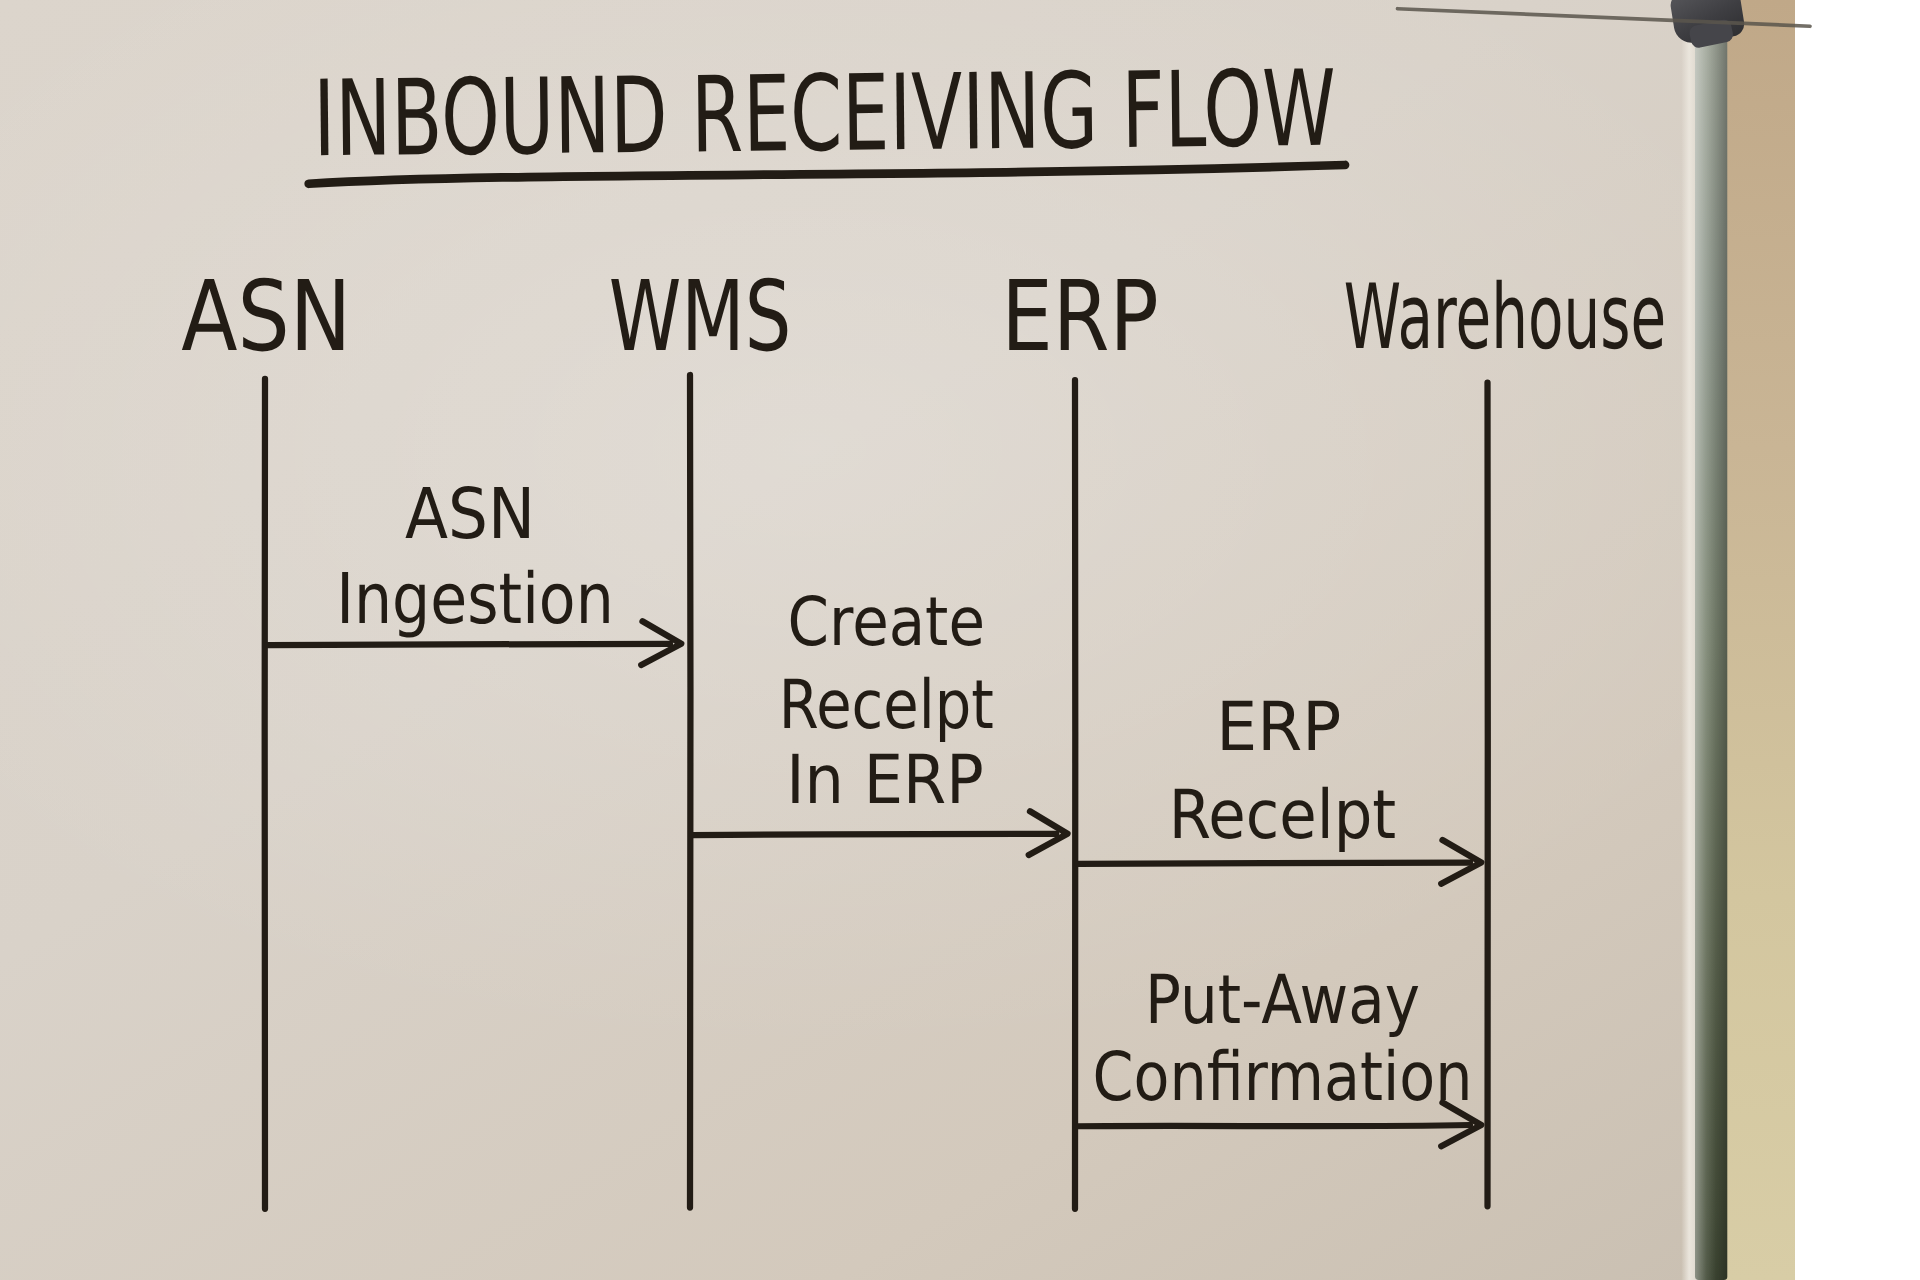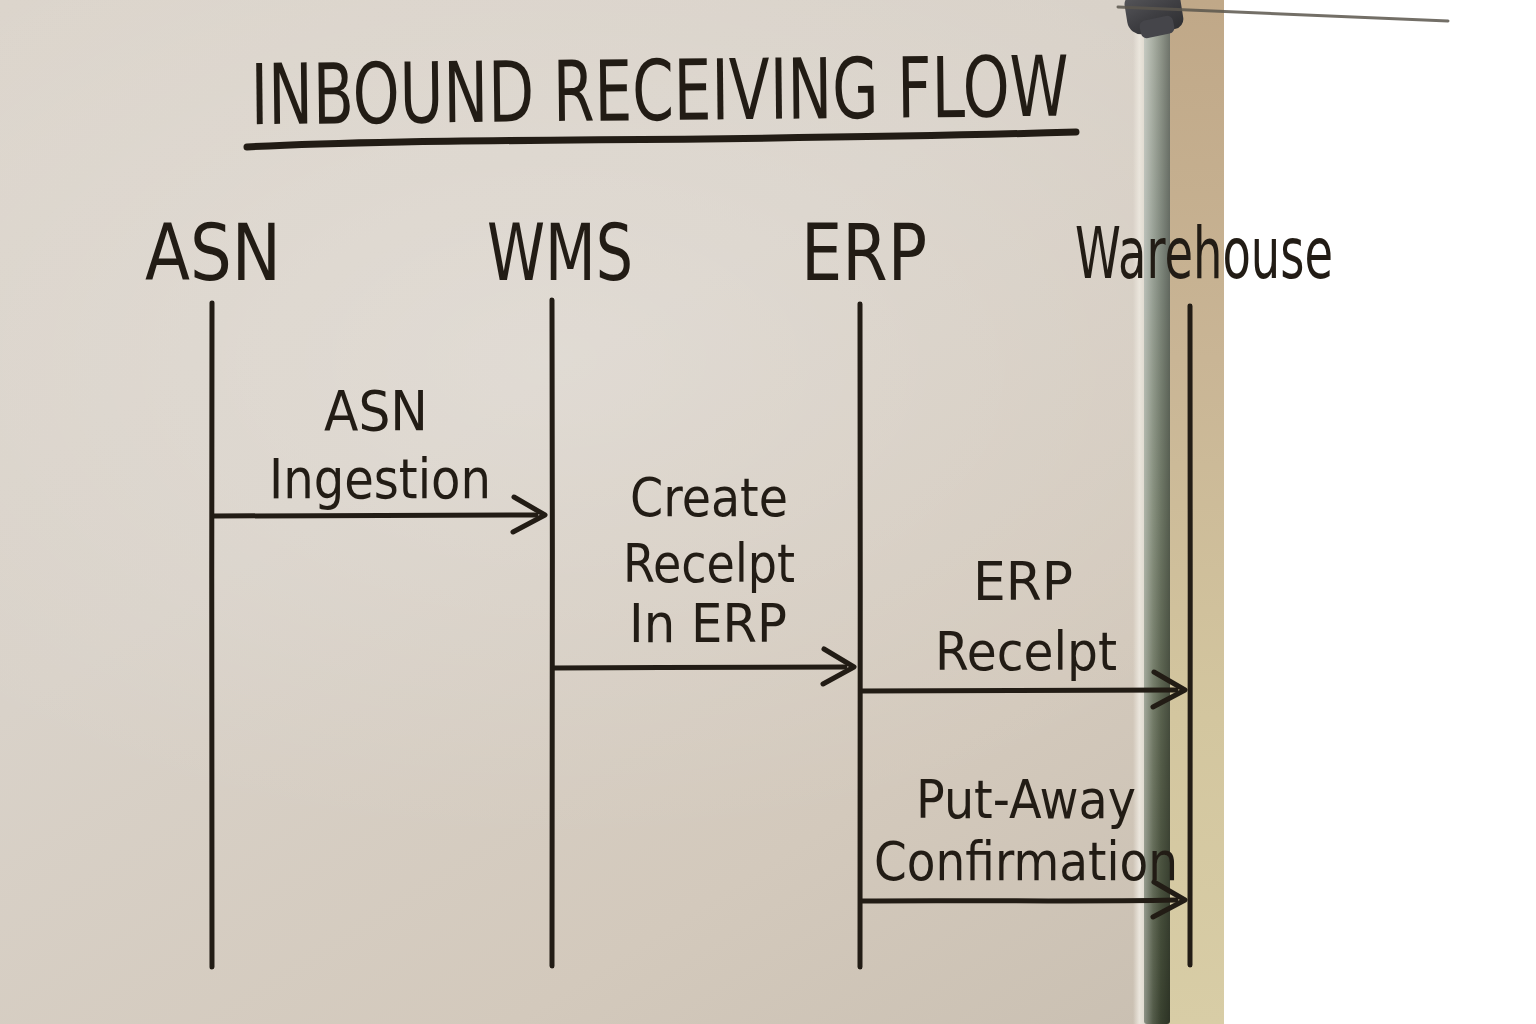--- a/index.html
+++ b/index.html
@@ -5,21 +5,21 @@
   html, body {
     margin: 0;
     padding: 0;
     width: 1536px;
     height: 1024px;
     overflow: hidden;
     font-family: "DejaVu Sans", sans-serif;
   }
   .scene {
     position: relative;
-    width: 1224px;
+    width: 1436px;
     height: 1024px;
     background:
       radial-gradient(ellipse 1200px 700px at 45% 35%, rgba(255,255,255,0.20), rgba(255,255,255,0) 70%),
       linear-gradient(148deg, #dcd5cc 0%, #d9d2c9 40%, #d3c9bc 75%, #c9bfb1 100%);
   }
   
   .wall {
     position: absolute;
     top: 0; right: 0;
     width: 58px; height: 1024px;

